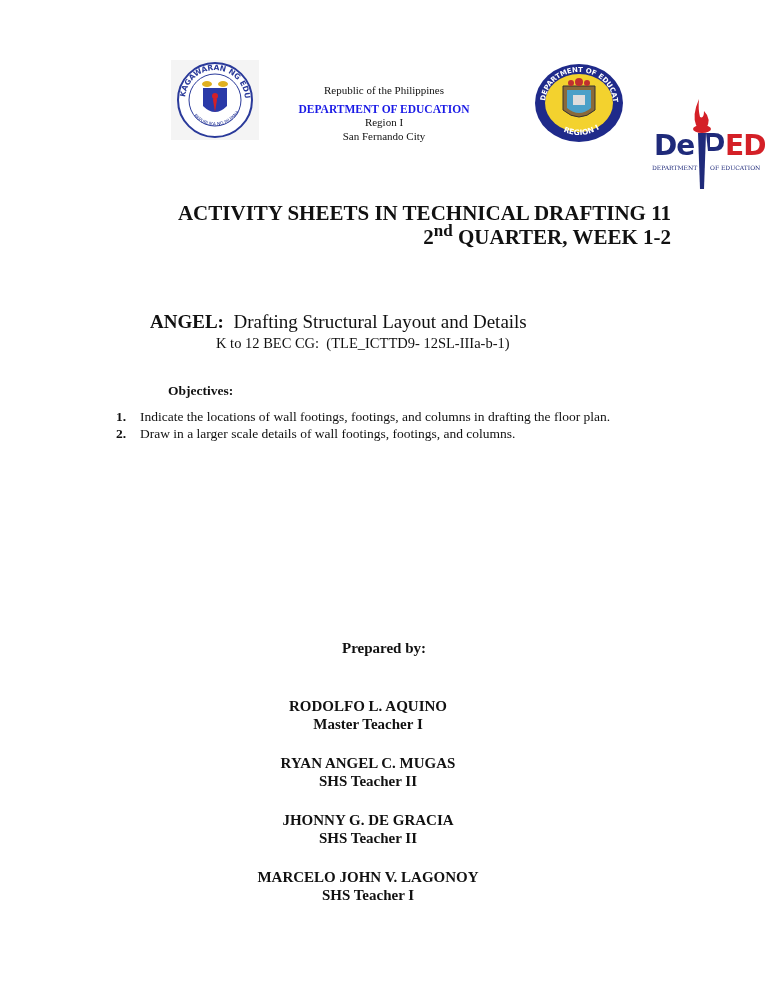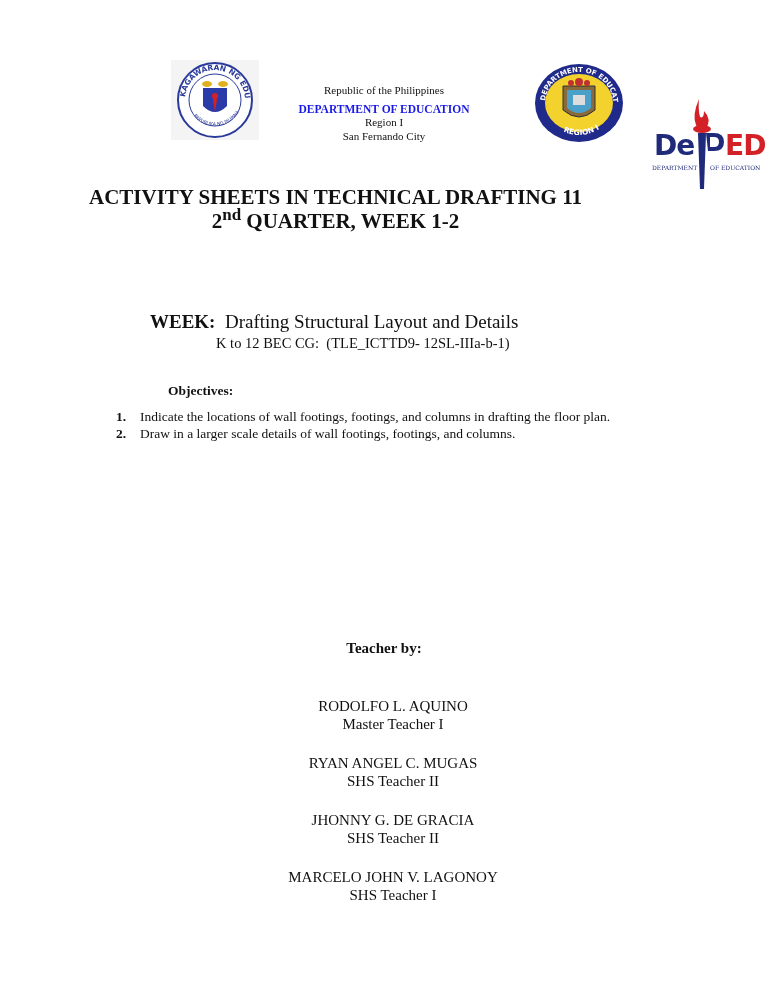--- a/index.html
+++ b/index.html
@@ -8,38 +8,38 @@
   .abs { position: absolute; }
 
   
   .seal-left { left: 171px; top: 60px; width: 88px; height: 80px; }
   .header-text { left: 270px; top: 84px; width: 228px; text-align: center; font-size: 11px; line-height: 13.5px; }
   .header-text .dept { color: #1a1ae6; font-weight: bold; font-size: 11.5px; }
   .seal-right { left: 533px; top: 62px; width: 92px; height: 82px; }
   .deped-logo { left: 648px; top: 97px; width: 118px; height: 92px; }
 
   
-  .title { left: 0; width: 671px; top: 185px; text-align: center; font-weight: bold; font-size: 21px; line-height: 24px; }
+  .title { left: 0; width: 671px; top: 201px; text-align: right; font-weight: bold; font-size: 21px; line-height: 24px; }
   .title sup { font-size: 17px; vertical-align: 8px; line-height: 0; }
 
   
   .melc { left: 150px; top: 311px; font-size: 19px; }
   .melc b { font-weight: bold; }
   .melc-code { left: 216px; top: 335px; font-size: 14.5px; }
 
   .obj-head { left: 121px; top: 383px; font-size: 13.5px; font-weight: bold; margin-left: 47px; }
 
   .objectives { left: 116px; top: 408px; width: 560px; font-size: 13.5px; line-height: 17px; }
   .objectives .item { display: flex; text-align: justify; }
   .objectives .num { width: 24px; flex: none; font-weight: bold; }
   .objectives .txt { flex: 1; }
 
   .prepared { left: 0; width: 768px; top: 640px; text-align: center; font-weight: bold; font-size: 15px; }
 
-  .author { left: 0; width: 736px; text-align: center; font-weight: normal; font-size: 15px; line-height: 18px; padding-left: 25px; }
+  .author { left: 0; width: 736px; text-align: center; font-weight: bold; font-size: 15px; line-height: 18px; }
 </style>
 </head>
 <body>
 
 <div class="abs seal-left">
   <svg width="88" height="80" viewBox="0 0 88 80">
     <rect x="0" y="0" width="88" height="80" fill="#f4f4f4"></rect>
     <circle cx="44" cy="40" r="37" fill="#fff" stroke="#2a3a9a" stroke-width="2"></circle>
     <circle cx="44" cy="40" r="26" fill="#fff" stroke="#2a3a9a" stroke-width="1"></circle>
     <path id="arcL" d="M14,40 A30,30 0 0,1 74,40" fill="none"></path>
@@ -91,38 +91,38 @@
     <text x="62" y="73" font-size="6" fill="#1f2a7a" font-family="DejaVu Serif, serif">OF EDUCATION</text>
   </svg>
 </div>
 
 <div class="abs title">
   <div>ACTIVITY SHEETS IN TECHNICAL DRAFTING 11</div>
   <div><span>2</span><sup>nd</sup><span style="white-space:pre"> QUARTER, WEEK 1-2</span></div>
 </div>
 
 <div class="abs melc">
-  <b>WEEK:</b>&nbsp;
+  <b>ANGEL:</b>&nbsp;
   <span>Drafting Structural Layout and Details</span>
 </div>
 <div class="abs melc-code" style="white-space:pre">K to 12 BEC CG:  (TLE_ICTTD9- 12SL-IIIa-b-1)</div>
 
 <div class="abs obj-head">Objectives:</div>
 <div class="abs objectives">
   <div class="item">
     <span class="num">1.</span>
     <span class="txt">Indicate the locations of wall footings, footings, and columns in drafting the floor plan.</span>
   </div>
   <div class="item">
     <span class="num">2.</span>
     <span class="txt">Draw in a larger scale details of wall footings, footings, and columns.</span>
   </div>
 </div>
 
-<div class="abs prepared">Teacher by:</div>
+<div class="abs prepared">Prepared by:</div>
 
 <div class="abs author" style="top:697px">
   <div>RODOLFO L. AQUINO</div>
   <div>Master Teacher I</div>
 </div>
 <div class="abs author" style="top:754px">
   <div>RYAN ANGEL C. MUGAS</div>
   <div>SHS Teacher II</div>
 </div>
 <div class="abs author" style="top:811px">

